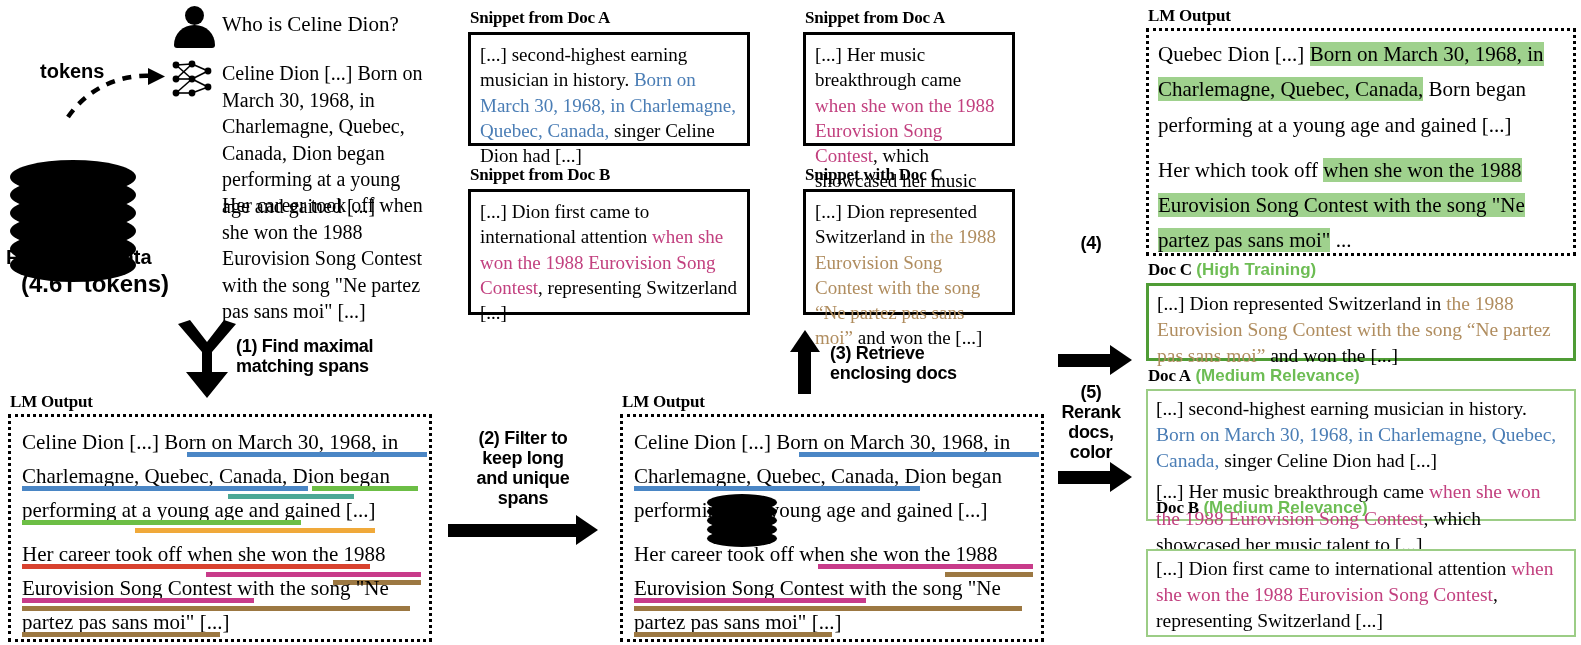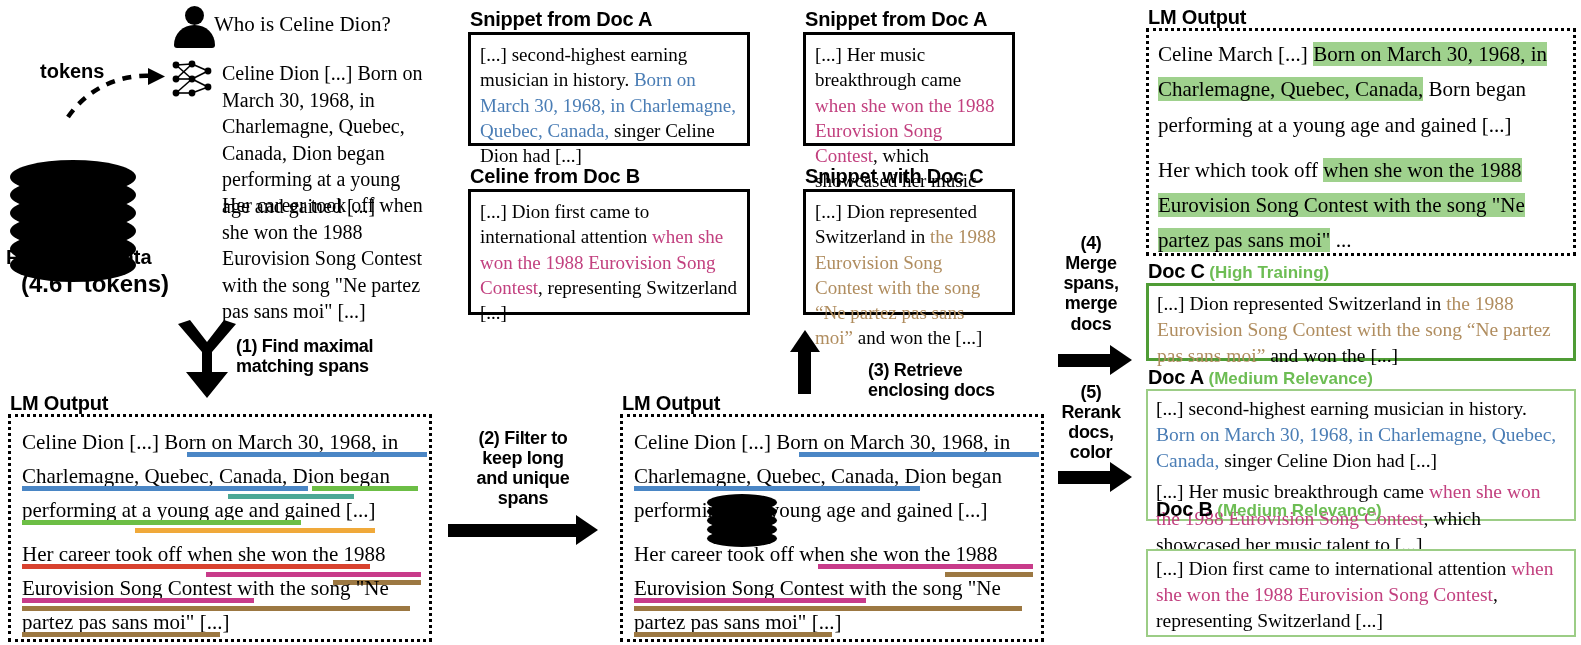--- a/index.html
+++ b/index.html
@@ -12,21 +12,21 @@
   .abs{position:absolute;}
   .serif{font-family:"Liberation Serif",serif;}
   .bold-sans{font-family:"Liberation Sans",sans-serif;font-weight:bold;}
 
   
   .solid-box{border:3px solid #000;background:#fff;box-sizing:border-box;}
   .dotted-box{border:3px dotted #000;background:#fff;box-sizing:border-box;}
   .green-box-strong{border:3px solid #4f9c35;background:#fff;box-sizing:border-box;}
   .green-box-light{border:2px solid #9ccd86;background:#fff;box-sizing:border-box;}
 
-  .boxlabel{font-family:Liberation Sans, sans-serif;font-weight:bold;font-size:20px;letter-spacing:-0.2px;}
+  .boxlabel{font-family:Liberation Serif, serif;font-weight:bold;font-size:17px;letter-spacing:-0.2px;}
   .steplabel{font-family:"Liberation Sans",sans-serif;font-weight:bold;font-size:18px;line-height:1.12;letter-spacing:-0.3px;}
 
   .doc-text{font-family:"Liberation Serif",serif;font-size:19px;line-height:1.33;}
   .lm-text{font-family:"Liberation Serif",serif;font-size:21px;line-height:1.75;}
 
   
   .c-blue{color:#4a7db5;}
   .c-pink{color:#c2407f;}
   .c-tan{color:#b08d5f;}
   .hl-green{background:#9fd18d;}
@@ -48,21 +48,21 @@
   .person{position:relative;}
 </style>
 </head>
 <body>
 
 <div class="abs person" style="left:173px;top:6px;width:42px;height:42px;">
   <div class="abs" style="left:12px;top:0px;width:19px;height:19px;background:#000;border-radius:50%;"></div>
   <div class="abs" style="left:1px;top:19px;width:41px;height:23px;background:#000;border-radius:20px 20px 3px 3px;"></div>
 </div>
 
-<div class="abs serif" style="left:214px;top:10px;width:220px;font-size:21px;line-height:1.35;">Who is Celine Dion?</div>
+<div class="abs serif" style="left:222px;top:10px;width:220px;font-size:21px;line-height:1.35;">Who is Celine Dion?</div>
 
 <svg class="abs" style="left:168px;top:58px;" width="48" height="42" viewBox="0 0 48 42">
   <g stroke="#000" stroke-width="1.6" fill="none">
     <line x1="8" y1="7" x2="24" y2="6"></line>
       <line x1="8" y1="7" x2="24" y2="21"></line>
     <line x1="8" y1="21" x2="24" y2="6"></line>
       <line x1="8" y1="21" x2="24" y2="21"></line>
     <line x1="8" y1="35" x2="24" y2="21"></line>
       <line x1="8" y1="35" x2="24" y2="35"></line>
     <line x1="24" y1="6" x2="40" y2="13"></line>
@@ -195,76 +195,75 @@
   <div class="disc" style="left:0;top:0;width:70px;height:17px;"></div>
   <div class="disc" style="left:0;top:9px;width:70px;height:17px;"></div>
   <div class="disc" style="left:0;top:18px;width:70px;height:17px;"></div>
   <div class="disc" style="left:0;top:27px;width:70px;height:17px;"></div>
   <div class="disc" style="left:0;top:36px;width:70px;height:17px;"></div>
 </div>
 <div class="arrow-up" style="left:790px;top:330px;width:30px;height:64px;">
   <div class="head" style="left:0px;top:0px;"></div>
   <div class="shaft" style="left:8px;top:20px;width:13px;height:44px;"></div>
 </div>
-<div class="abs steplabel" style="left:830px;top:360px;width:180px;margin-left:38px;">
+<div class="abs steplabel" style="left:830px;top:343px;width:180px;">
   <span>(3)</span>
   <span> Retrieve<br>enclosing docs</span>
 </div>
 
 <div class="abs boxlabel" style="left:470px;top:8px;">Snippet from Doc A</div>
 <div class="abs solid-box" style="left:468px;top:32px;width:282px;height:114px;">
   <div class="doc-text" style="padding:7px 9px;">
     <span>[...] second-highest earning musician in history. </span><span class="c-blue">Born on March 30, 1968, in Charlemagne, Quebec, Canada,</span><span> singer Celine Dion had [...]</span>
   </div>
 </div>
 
 <div class="abs boxlabel" style="left:805px;top:8px;">Snippet from Doc A</div>
 <div class="abs solid-box" style="left:803px;top:32px;width:212px;height:114px;">
   <div class="doc-text" style="padding:7px 9px;">
     <span>[...] Her music breakthrough came </span><span class="c-pink">when she won the 1988 Eurovision Song Contest</span><span>, which showcased her music talent to [...]</span>
   </div>
 </div>
 
-<div class="abs boxlabel" style="left:470px;top:165px;">Celine from Doc B</div>
+<div class="abs boxlabel" style="left:470px;top:165px;">Snippet from Doc B</div>
 <div class="abs solid-box" style="left:468px;top:189px;width:282px;height:126px;">
   <div class="doc-text" style="padding:7px 9px;">
     <span>[...] Dion first came to international attention </span><span class="c-pink">when she won the 1988 Eurovision Song Contest</span><span>, representing Switzerland [...]</span>
   </div>
 </div>
 
 <div class="abs boxlabel" style="left:805px;top:165px;">Snippet with Doc C</div>
 <div class="abs solid-box" style="left:803px;top:189px;width:212px;height:126px;">
   <div class="doc-text" style="padding:7px 9px;">
     <span>[...] Dion represented Switzerland in </span><span class="c-tan">the 1988 Eurovision Song Contest with the song “Ne partez pas sans moi”</span><span> and won the [...]</span>
   </div>
 </div>
 
 <div class="abs steplabel" style="left:1048px;top:233px;width:86px;text-align:center;">
   <span>(4)</span><br>
-  <span>Merge<br>spans,<br>merge<br>docs</span>
 </div>
 <div class="arrow-right" style="left:1058px;top:345px;width:80px;height:30px;">
   <div class="shaft" style="left:0;top:9px;width:56px;height:13px;"></div>
   <div class="head" style="left:52px;top:0px;"></div>
 </div>
 
 <div class="abs steplabel" style="left:1048px;top:382px;width:86px;text-align:center;">
   <span>(5)</span><br>
   <span>Rerank<br>docs,<br>color</span>
 </div>
 <div class="arrow-right" style="left:1058px;top:462px;width:80px;height:30px;">
   <div class="shaft" style="left:0;top:9px;width:56px;height:13px;"></div>
   <div class="head" style="left:52px;top:0px;"></div>
 </div>
 
 <div class="abs boxlabel" style="left:1148px;top:6px;">LM Output</div>
 <div class="abs dotted-box" style="left:1146px;top:28px;width:430px;height:228px;">
   <div style="padding:6px 0 0 9px;font-family:'Liberation Serif',serif;font-size:21px;line-height:1.68;">
     <div>
-      <span>Celine March [...] </span><span class="hl-green">Born on March 30, 1968, in Charlemagne, Quebec, Canada,</span><span> Born began performing at a young age and gained [...]</span>
+      <span>Quebec Dion [...] </span><span class="hl-green">Born on March 30, 1968, in Charlemagne, Quebec, Canada,</span><span> Born began performing at a young age and gained [...]</span>
     </div>
     <div style="height:10px;"></div>
     <div>
       <span>Her which took off </span><span class="hl-green">when she won the 1988 Eurovision Song Contest with the song "Ne partez pas sans moi"</span><span> ...</span>
     </div>
   </div>
 </div>
 
 <div class="abs" style="left:1148px;top:260px;">
   <span class="boxlabel">Doc C</span>

